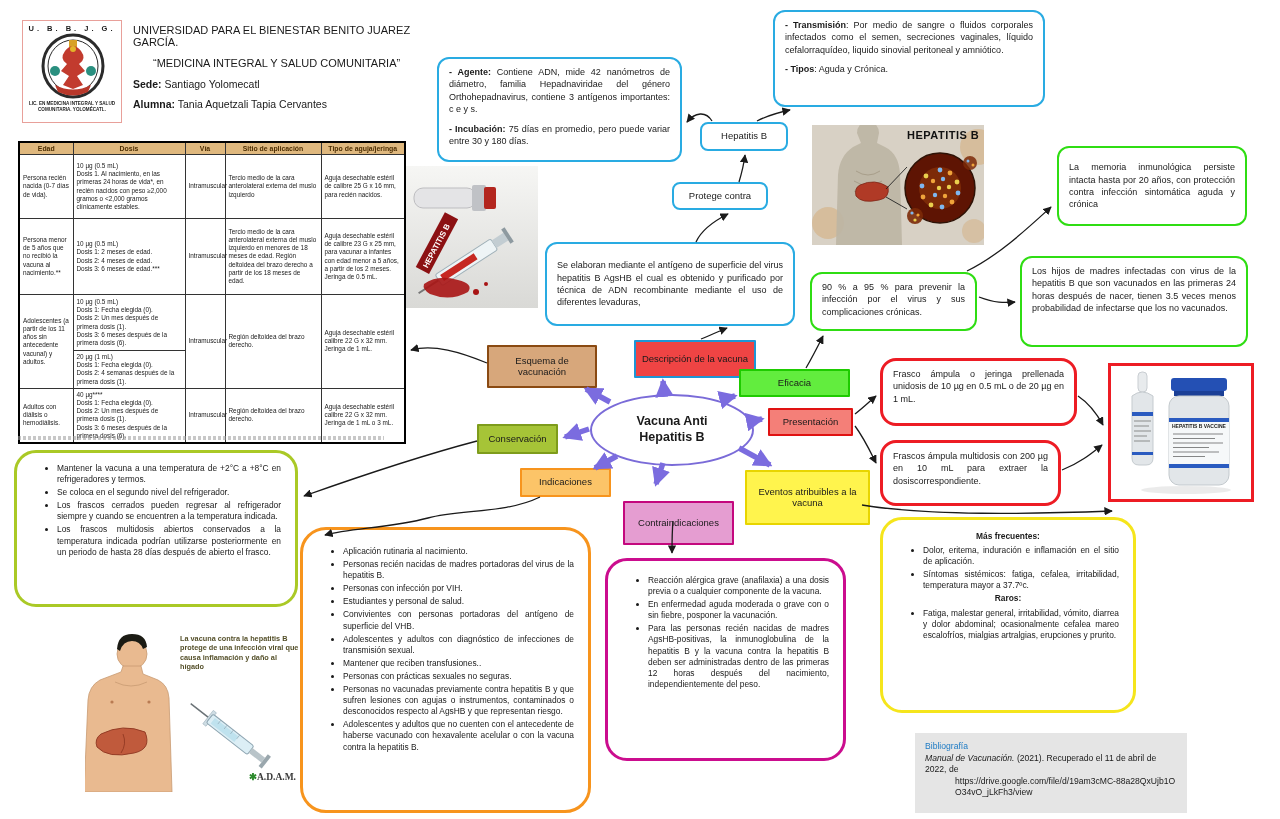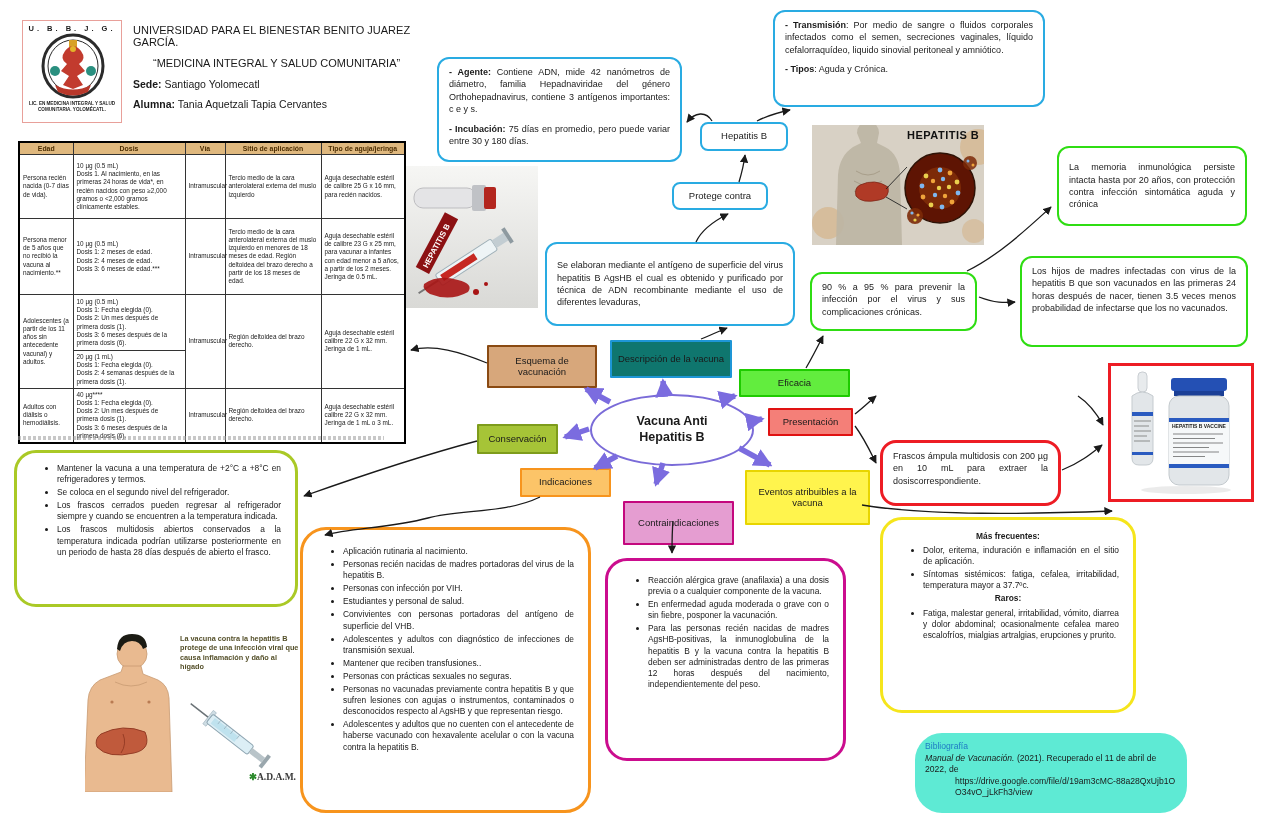--- a/index.html
+++ b/index.html
@@ -11,21 +11,21 @@
   .bx{background:#fff;border-radius:12px;padding:7px 10px;font-size:9px;line-height:1.38;text-align:justify;box-sizing:border-box;}
   .b-blue{border:2.5px solid #29abe2;}
   .b-green{border:2.5px solid #2fdd13;}
   .b-red{border:3px solid #ed1c24;border-radius:16px;}
   .bx p{margin:0 0 7px;}
   .bx p:last-child{margin:0;}
   
   .node{display:flex;align-items:center;justify-content:center;text-align:center;
         border-radius:1px;font-size:9.5px;line-height:1.15;padding:2px 5px;box-sizing:border-box;}
   .n-esquema{background:#d7a77b;border:2.5px solid #8a4a12;}
-  .n-desc{background:#0f766e;border:2.5px solid #1e96d6;}
+  .n-desc{background:#ef4444;border:2.5px solid #1e96d6;margin-left:24px;}
   .n-efic{background:#62ed3e;border:2.5px solid #1ecb00;}
   .n-pres{background:#f47f78;border:2.5px solid #e01212;}
   .n-cons{background:#a6c437;border:2.5px solid #7e9c1c;}
   .n-ind{background:#fcc468;border:2.5px solid #f7941d;}
   .n-contra{background:#e59dd1;border:2.5px solid #c4087e;}
   .n-even{background:#fff44d;border:2.5px solid #e8d500;}
   .n-blue{background:#fff;border:2.5px solid #29abe2;border-radius:8px;}
   .ellipse{border:2px solid #7a6bd8;border-radius:50%;background:#fff;display:flex;
            align-items:center;justify-content:center;text-align:center;font-weight:bold;font-size:12.5px;line-height:1.25;}
   .ellipse span{width:110px;}
@@ -45,21 +45,21 @@
   .logo-acr{font-size:7.5px;font-weight:bold;letter-spacing:3px;}
   .logo-cap{font-size:4.6px;line-height:1.25;font-weight:bold;color:#222;}
   
   table.dose{border-collapse:collapse;border:2px solid #000;table-layout:fixed;background:#fff;}
   table.dose th{background:#dfb87e;color:#4a2c00;font-size:6.9px;font-weight:bold;border:1px solid #333;padding:2px 2px;}
   table.dose td{border:1px solid #333;padding:2px 3px;font-size:6.4px;line-height:1.28;vertical-align:middle;text-align:left;}
   td.pre{white-space:pre-line;}
   td.c{text-align:center;}
   .foot-blur{background:repeating-linear-gradient(90deg,#9a9a9a 0 3px,transparent 3px 5px);opacity:.55;}
   
-  .biblio{background:#5eead4;padding:8px 10px;font-size:8.6px;line-height:1.35;box-sizing:border-box;border-radius:27px;}
+  .biblio{background:#e5e5e5;padding:8px 10px;font-size:8.6px;line-height:1.35;box-sizing:border-box;}
   .biblio .lbl{color:#1e7bc4;}
   .biblio .url{padding-left:30px;word-break:break-all;}
   
   .photo{overflow:hidden;}
   .syr-bg{background:linear-gradient(180deg,#f6f6f4,#d9d9d6);}
   .adam-cap{position:absolute;left:95px;top:12px;width:122px;font-size:7.3px;font-weight:bold;
             color:#55502a;line-height:1.3;}
   .adam-logo{position:absolute;right:14px;bottom:10px;font-size:9.5px;font-weight:bold;color:#3a3a3a;
              font-family:"Liberation Serif",serif;}
   .adam-ast{color:#2e8b2e;}
@@ -292,20 +292,21 @@
 
   <div class="abs node n-esquema" style="left:487px;top:345px;width:110px;height:43px;z-index:2">Esquema de vacunación</div>
   <div class="abs node n-desc" style="left:610px;top:340px;width:122px;height:38px;z-index:2">Descripción de la vacuna</div>
   <div class="abs node n-efic" style="left:739px;top:369px;width:111px;height:28px;z-index:2">Eficacia</div>
   <div class="abs node n-pres" style="left:768px;top:408px;width:85px;height:28px;z-index:2">Presentación</div>
   <div class="abs node n-cons" style="left:477px;top:424px;width:81px;height:30px;z-index:2">Conservación</div>
   <div class="abs node n-ind" style="left:520px;top:468px;width:91px;height:29px;z-index:2">Indicaciones</div>
   <div class="abs node n-contra" style="left:623px;top:501px;width:111px;height:44px;z-index:2">Contraindicaciones</div>
   <div class="abs node n-even" style="left:745px;top:470px;width:125px;height:55px;z-index:2">Eventos atribuibles a la vacuna</div>
 
+  <div class="abs bx b-red" style="left:880px;top:358px;width:197px;height:68px;z-index:2">Frasco ámpula o jeringa prellenada unidosis de 10 µg en 0.5 mL o de 20 µg en 1 mL.</div>
   <div class="abs bx b-red" style="left:880px;top:440px;width:181px;height:66px;z-index:2">Frascos ámpula multidosis con 200 µg en 10 mL para extraer la dosiscorrespondiente.</div>
 
   <div class="abs photo" style="left:1108px;top:363px;width:146px;height:139px;border:3px solid #ed1c24;background:#fff;box-sizing:border-box;z-index:2">
     <svg width="140" height="133" viewBox="0 0 140 133">
       <ellipse cx="75" cy="124" rx="45" ry="4" fill="#000000" opacity="0.08"></ellipse>
       <rect x="27" y="6" width="9" height="20" rx="4" fill="#e8ebed" stroke="#c9ced2"></rect>
       <path d="M21,30 q10,-8 21,0 l0,62 q0,7 -7,7 l-7,0 q-7,0 -7,-7 z" fill="#e2e6e9" stroke="#c5cbcf"></path>
       <rect x="21" y="46" width="21" height="4" fill="#2a5bc0"></rect>
       <rect x="21" y="86" width="21" height="3" fill="#2a5bc0"></rect>
       <line x1="23" y1="55" x2="40" y2="55" stroke="#666" stroke-width="0.7"></line>

